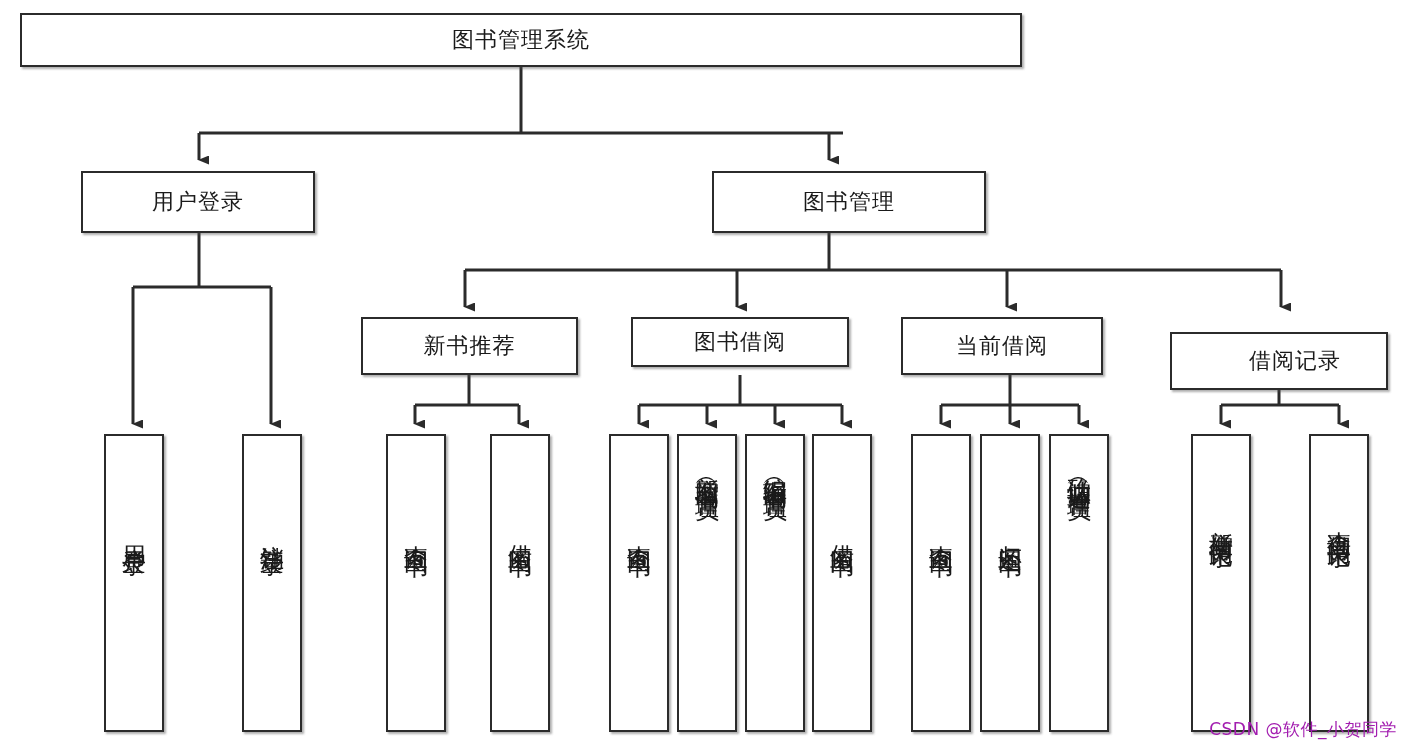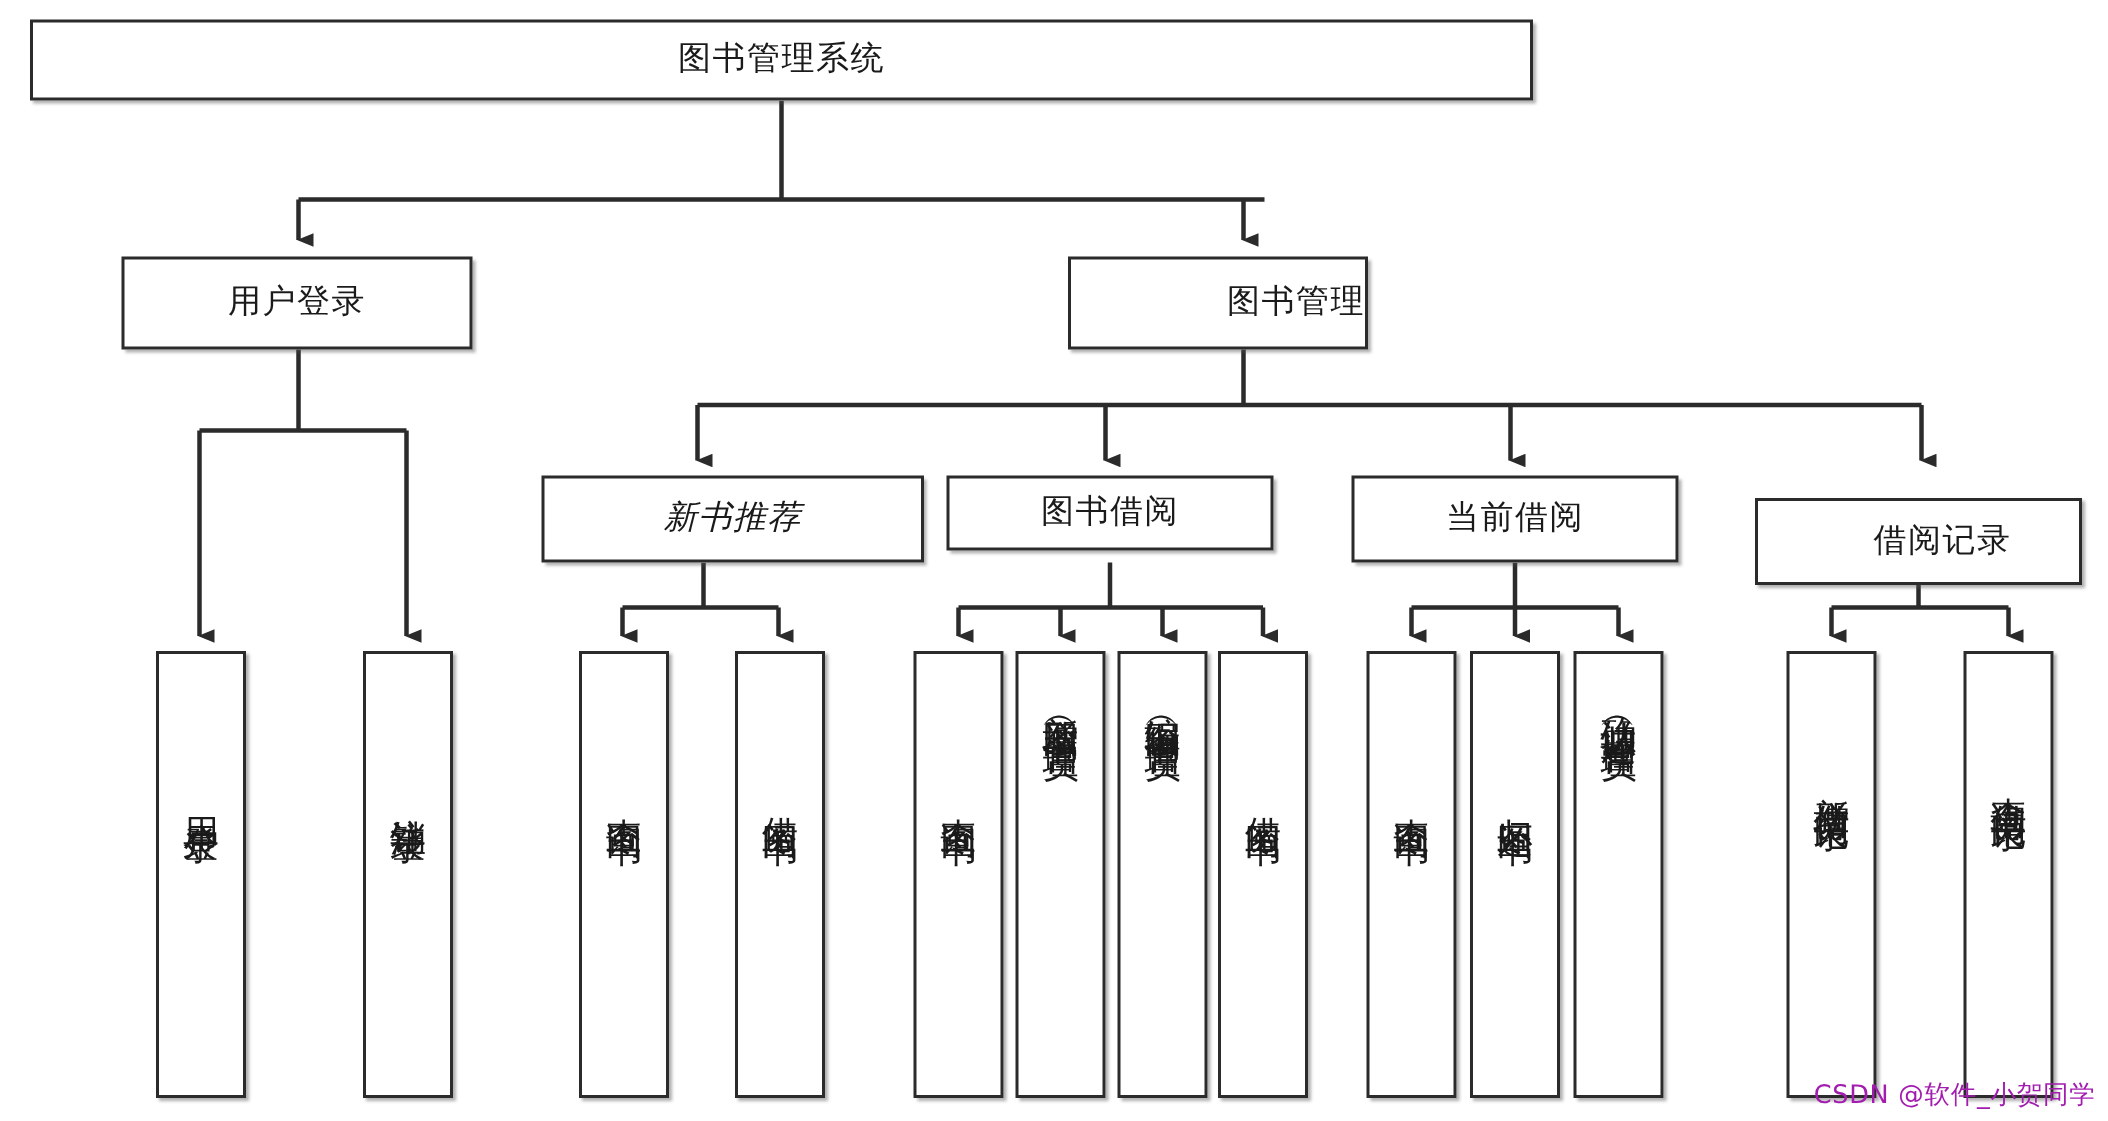--- a/index.html
+++ b/index.html
@@ -134,31 +134,31 @@
     </g>
   </svg>
 
   <div class="node horizontal" style="left:20px; top:13px; width:1002px; height:54px;">
     <span class="label">图书管理系统</span>
   </div>
 
   <div class="node horizontal" style="left:81px; top:171px; width:234px; height:62px;">
     <span class="label">用户登录</span>
   </div>
-  <div class="node horizontal" style="left:712px; top:171px; width:200px; height:62px;justify-content:flex-end;">
+  <div class="node horizontal" style="left:712px; top:171px; width:274px; height:62px;">
     <span class="label">图书管理</span>
   </div>
 
-  <div class="node horizontal" style="left:361px; top:317px; width:255px; height:58px;font-style:italic;">
+  <div class="node horizontal" style="left:361px; top:317px; width:217px; height:58px;">
     <span class="label">新书推荐</span>
   </div>
   <div class="node horizontal" style="left:631px; top:317px; width:218px; height:50px;">
     <span class="label">图书借阅</span>
   </div>
-  <div class="node horizontal" style="left:901px; top:317px; width:218px; height:58px;">
+  <div class="node horizontal" style="left:901px; top:317px; width:202px; height:58px;">
     <span class="label">当前借阅</span>
   </div>
   <div class="node horizontal" style="left:1170px; top:332px; width:218px; height:58px;padding-left:32px;">
     <span class="label">借阅记录</span>
   </div>
 
   <div class="node vertical mid" style="left:104px; top:434px; width:60px; height:298px;">
     <span class="label">用户登录</span>
   </div>
   <div class="node vertical mid" style="left:242px; top:434px; width:60px; height:298px;">

